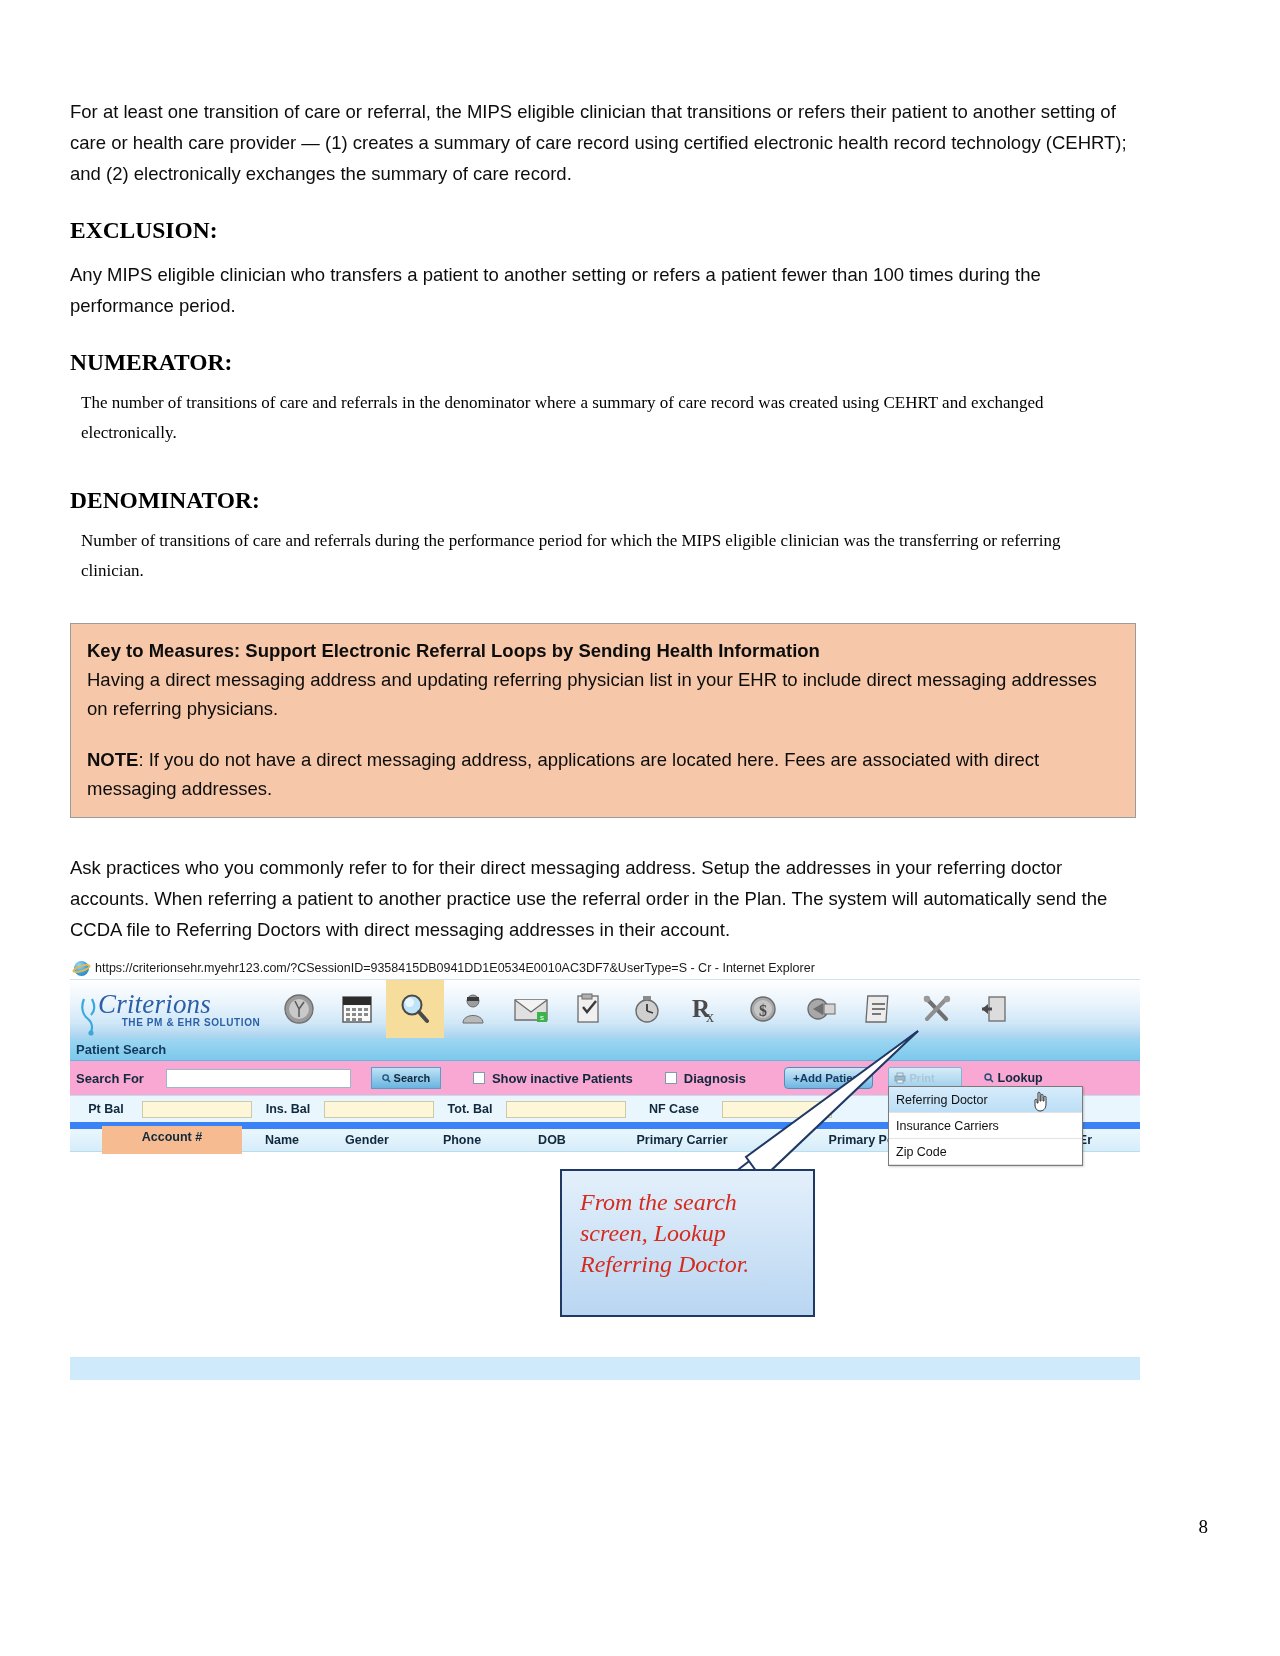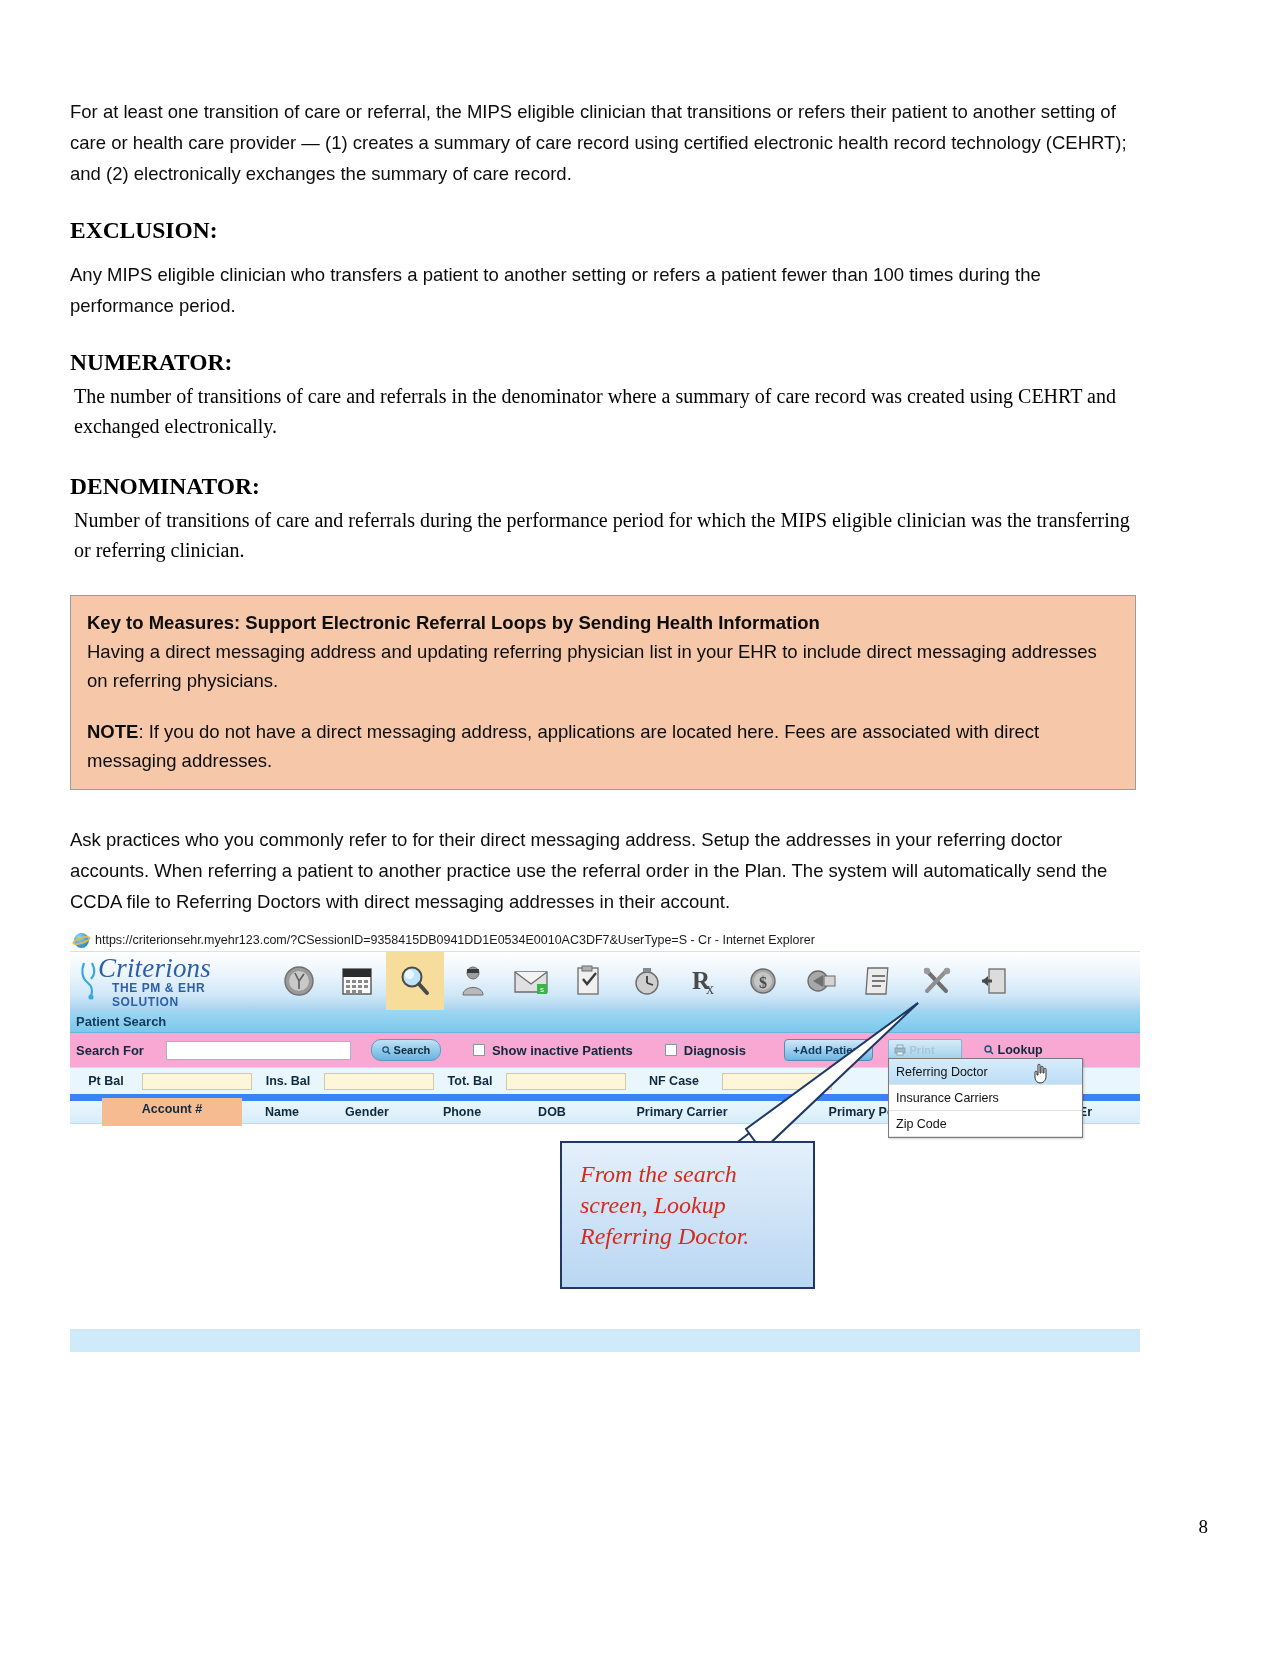--- a/index.html
+++ b/index.html
@@ -33,23 +33,23 @@
   p.sans {
     font-family: "Liberation Sans", sans-serif;
     font-size: 18.5px;
     line-height: 31px;
     margin: 0 0 0 0;
     text-align: left;
     color: #0d0d0d;
   }
   p.serif {
     font-family: "Liberation Serif", serif;
-    font-size: 20px;
+    font-size: 17px;
     line-height: 30px;
-    margin: 4px;
+    margin: 11px;
     color: #000;
   }
   h2.serif-head {
     font-family: "Liberation Serif", serif;
     font-size: 23.5px;
     font-weight: bold;
     margin: 0;
     line-height: 30px;
     color: #000;
   }
@@ -157,26 +157,27 @@
   .logo-word {
     font-family: "Liberation Serif", serif;
     font-style: italic;
     font-size: 27px;
     color: #2b5fa8;
     line-height: 28px;
     letter-spacing: .2px;
   }
   .logo-sub {
     font-family: "Liberation Sans", sans-serif;
-    font-size: 12px;
+    font-size: 10px;
     font-weight: bold;
     color: #2b5fa8;
     letter-spacing: .6px;
     margin-top: -1px;
     padding-left: 14px;
+    text-align: center;
   }
   .logo-stethoscope {
     position: absolute;
     left: 10px; top: 6px;
     width: 22px; height: 40px;
   }
   .toolbar {
     display: flex;
     align-items: center;
     gap: 0px;
@@ -233,21 +234,21 @@
     margin-left: 14px;
     background: #fff;
     border: 1px solid #9bb8c9;
     box-sizing: border-box;
   }
   .btn-search {
     margin-left: 12px;
     width: 68px; height: 20px;
     background: linear-gradient(to bottom, #bfe2f5 0%, #69b4e0 100%);
     border: 1px solid #5a9cc4;
-    border-radius: 10px;
+    border-radius: 0;
     display: flex;
     align-items: center;
     justify-content: center;
     gap: 3px;
     font-family: "Liberation Sans", sans-serif;
     font-size: 11px;
     font-weight: bold;
     color: #10293d;
   }
   .cb {

